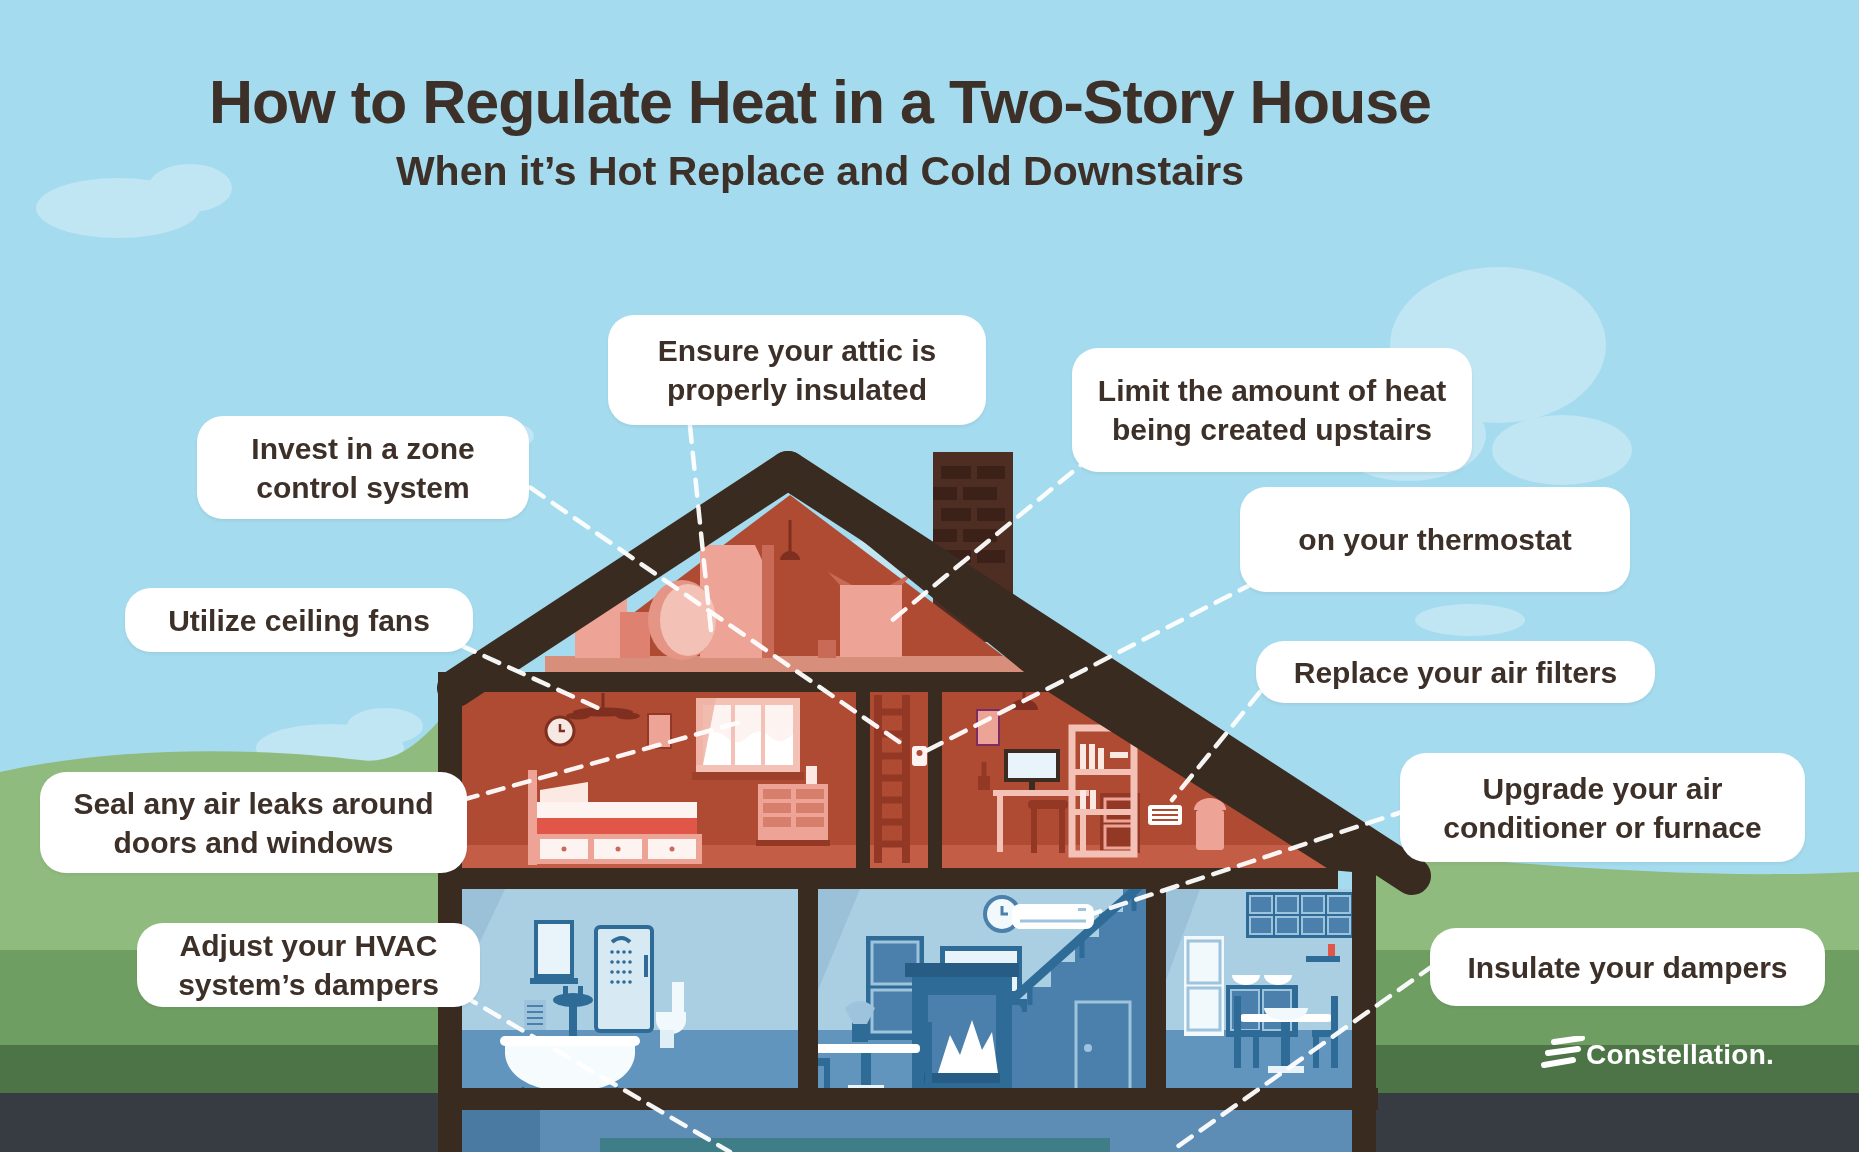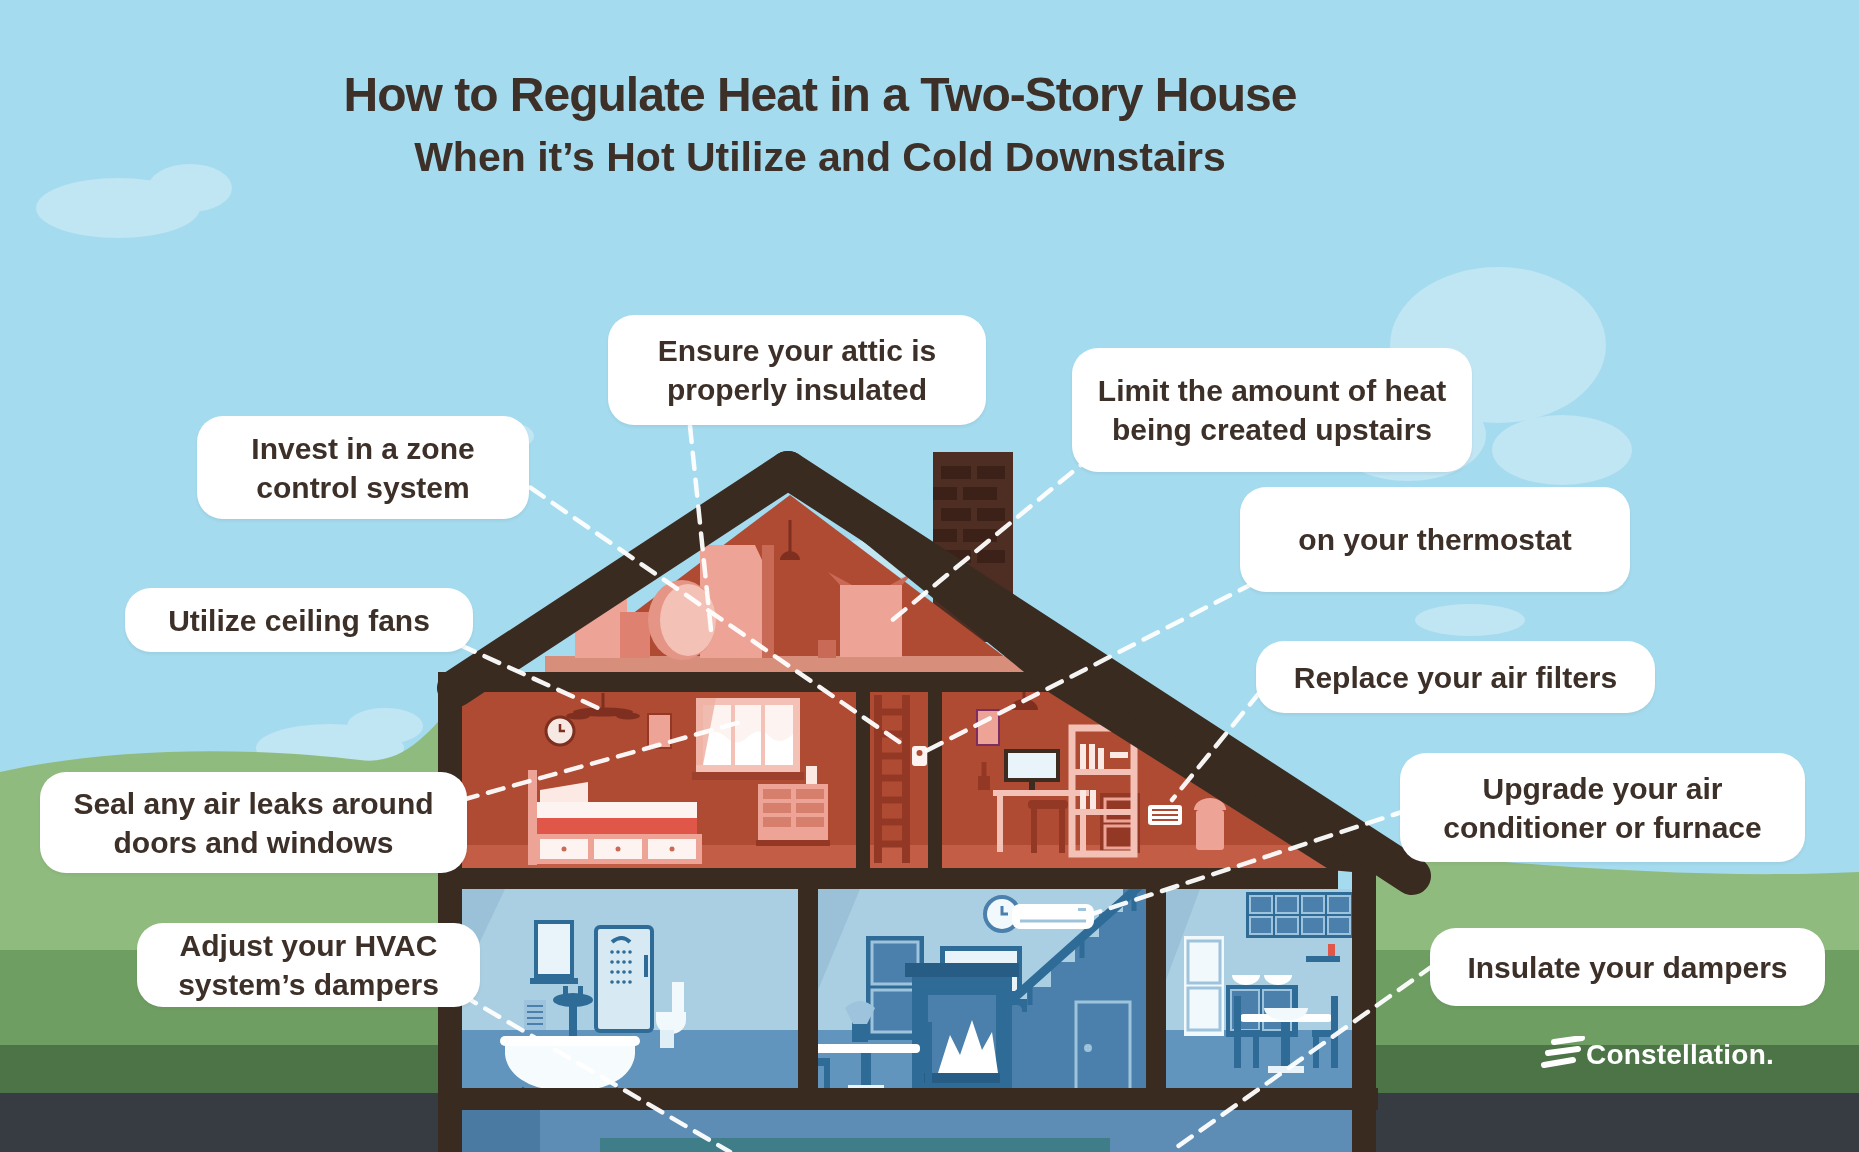--- a/index.html
+++ b/index.html
@@ -1,32 +1,32 @@
 <!DOCTYPE html>
 <html><head>
 <meta charset="utf-8">
 <style>
   html,body{margin:0;padding:0;background:#a5dbee;}
   #canvas{position:relative;width:1859px;height:1152px;overflow:hidden;
           font-family:"Liberation Sans","DejaVu Sans",sans-serif;background:#a5dbee;}
   #scene{position:absolute;left:0;top:0;width:1859px;height:1152px;}
   .titleblock{position:absolute;left:0;top:70px;width:1640px;text-align:center;color:#3d3029;z-index:3;}
-  .title-main{font-size:48px;font-weight:bold;letter-spacing:-1px;line-height:1.05;}
+  .title-main{font-size:61px;font-weight:bold;letter-spacing:-1px;line-height:1.05;}
   .title-sub{font-size:41px;font-weight:bold;margin-top:14px;}
   .callout{position:absolute;background:#ffffff;border-radius:26px;display:flex;flex-direction:column;
            align-items:center;justify-content:center;color:#3d3029;font-weight:bold;font-size:30px;
            line-height:39px;text-align:center;z-index:4;box-shadow:0 2px 3px rgba(60,60,80,0.08);}
   .callout .l:empty{display:none;}
   
   #co-ensure   {left:608px; top:315px; width:378px; height:110px;}
   #co-limit    {left:1072px;top:348px; width:400px; height:124px;}
   #co-invest   {left:197px; top:416px; width:332px; height:103px;}
   #co-adjustfan{left:1240px;top:487px; width:390px; height:105px;}
   #co-utilize  {left:125px; top:588px; width:348px; height:64px;}
-  #co-replace  {left:1256px;top:641px; width:399px; height:72px;border-radius:28px;}
+  #co-replace  {left:1256px;top:641px; width:399px; height:62px;border-radius:28px;}
   #co-seal     {left:40px;  top:772px; width:427px; height:101px;}
   #co-upgrade  {left:1400px;top:753px; width:405px; height:109px;}
   #co-hvac     {left:137px; top:923px; width:343px; height:84px;}
   #co-insulate {left:1430px;top:928px; width:395px; height:78px;}
   .brand{position:absolute;left:1540px;top:1036px;display:flex;align-items:center;z-index:5;color:#fff;}
   .brand-text{font-size:28px;font-weight:bold;letter-spacing:0.2px;}
 </style>
 </head>
 <body>
 
@@ -421,21 +421,21 @@
       <line x1="1260" y1="692" x2="1172" y2="800"></line>
       <line x1="462" y1="800" x2="748" y2="720"></line>
       <line x1="1408" y1="810" x2="1080" y2="918"></line>
       <line x1="462" y1="995" x2="730" y2="1152"></line>
       <line x1="1434" y1="965" x2="1170" y2="1152"></line>
     </g>
   </svg>
 
   <div class="titleblock">
     <div class="title-main">How to Regulate Heat in a Two-Story House</div>
-    <div class="title-sub">When it’s Hot Utilize and Cold Downstairs</div>
+    <div class="title-sub">When it’s Hot Replace and Cold Downstairs</div>
   </div>
 
   <div class="callout" id="co-ensure">
     <span class="l">Ensure your attic is</span>
     <span class="l">properly insulated</span>
   </div>
   <div class="callout" id="co-limit">
     <span class="l">Limit the amount of heat</span>
     <span class="l">being created upstairs</span>
   </div>

